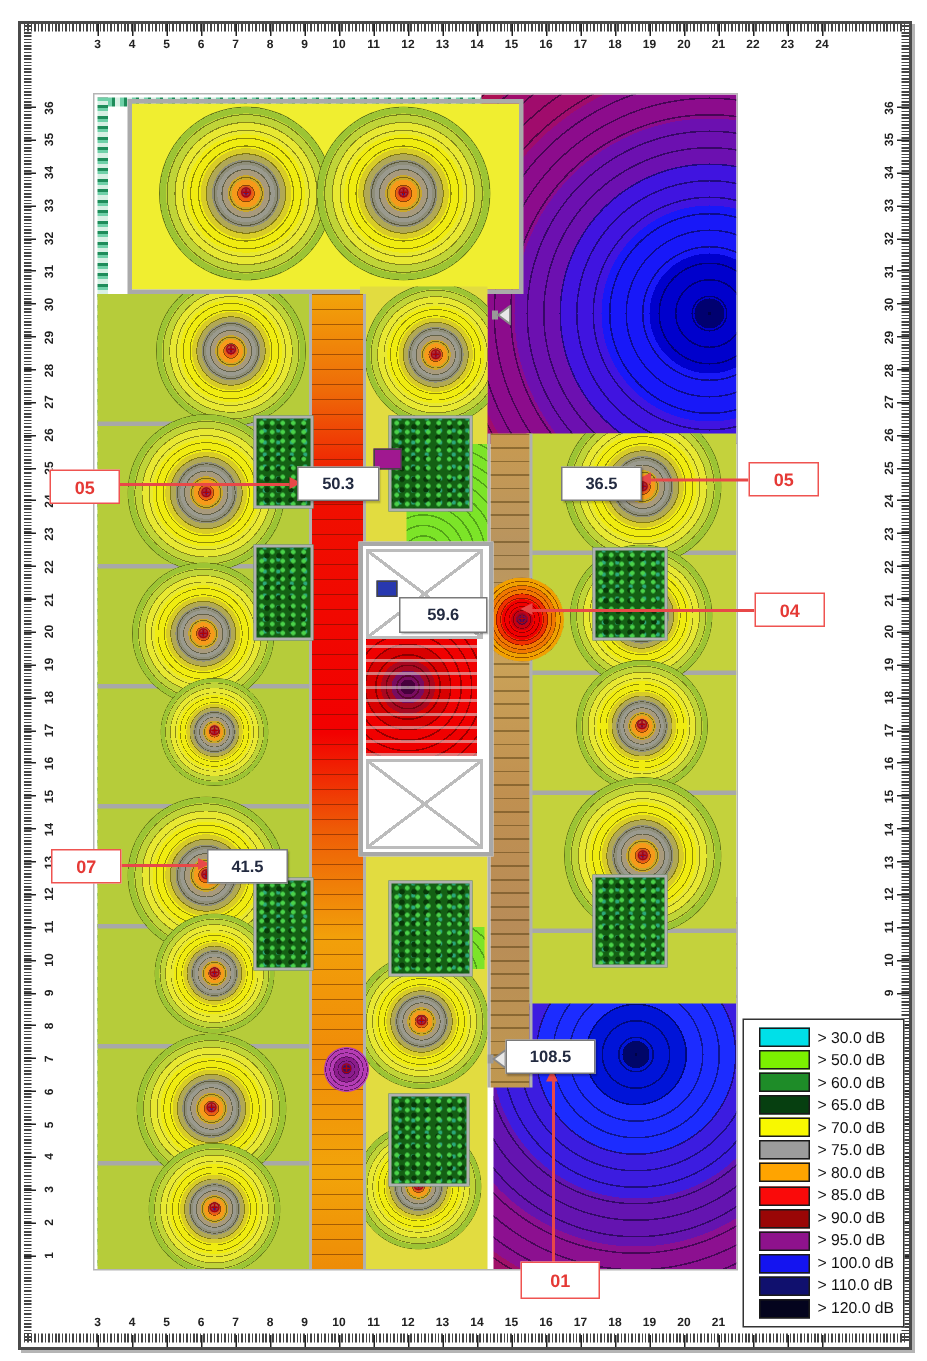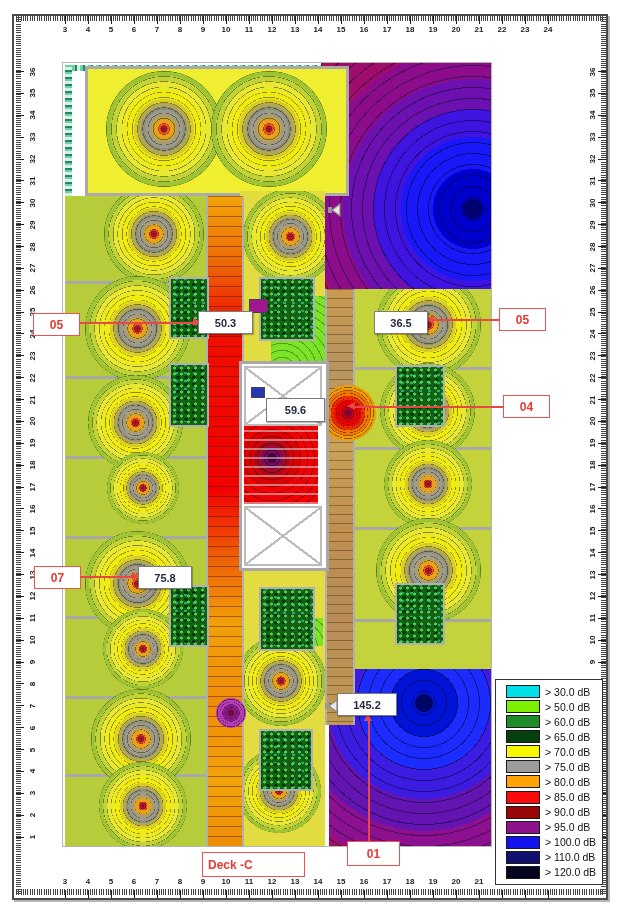--- a/index.html
+++ b/index.html
@@ -507,28 +507,27 @@
   <div class="tag" style="left:499px;top:308px;width:45px;height:21px;">05</div>
 
   <div class="val" style="left:266px;top:398px;width:57px;height:22px;">59.6</div>
   <div class="ar l" style="left:347px;top:402px;"></div>
   <div class="lead" style="left:351px;top:406px;width:152px;height:2px;"></div>
   <div class="tag" style="left:503px;top:395px;width:45px;height:21px;">04</div>
 
   <div class="tag" style="left:34px;top:566px;width:45px;height:21px;">07</div>
   <div class="lead" style="left:80px;top:576px;width:54px;height:2px;"></div>
   <div class="ar r" style="left:132px;top:572px;"></div>
-  <div class="val" style="left:138px;top:566px;width:52px;height:21px;">75.8</div>
-
-  <div class="val" style="left:337px;top:693px;width:58px;height:21px;">145.2</div>
+  <div class="val" style="left:138px;top:566px;width:52px;height:21px;">41.5</div>
+
+  <div class="val" style="left:337px;top:693px;width:58px;height:21px;">108.5</div>
   <div class="ar u" style="left:364px;top:713px;"></div>
   <div class="lead" style="left:368px;top:720px;width:2px;height:122px;"></div>
   <div class="tag" style="left:347px;top:841px;width:51px;height:23px;">01</div>
 
-  <div class="tag" id="deck-label" style="left:202px;top:852px;width:96px;height:23px;">Deck -C</div>
 
   <div id="legend">
     <div id="legend-rows" style="display:contents;"><div class="lrow">
           <span class="lsw" style="background: rgb(0, 224, 232);"></span>
           <span class="llab">&gt; 30.0 dB</span>
         </div><div class="lrow">
           <span class="lsw" style="background: rgb(124, 240, 0);"></span>
           <span class="llab">&gt; 50.0 dB</span>
         </div><div class="lrow">
           <span class="lsw" style="background: rgb(30, 140, 40);"></span>

